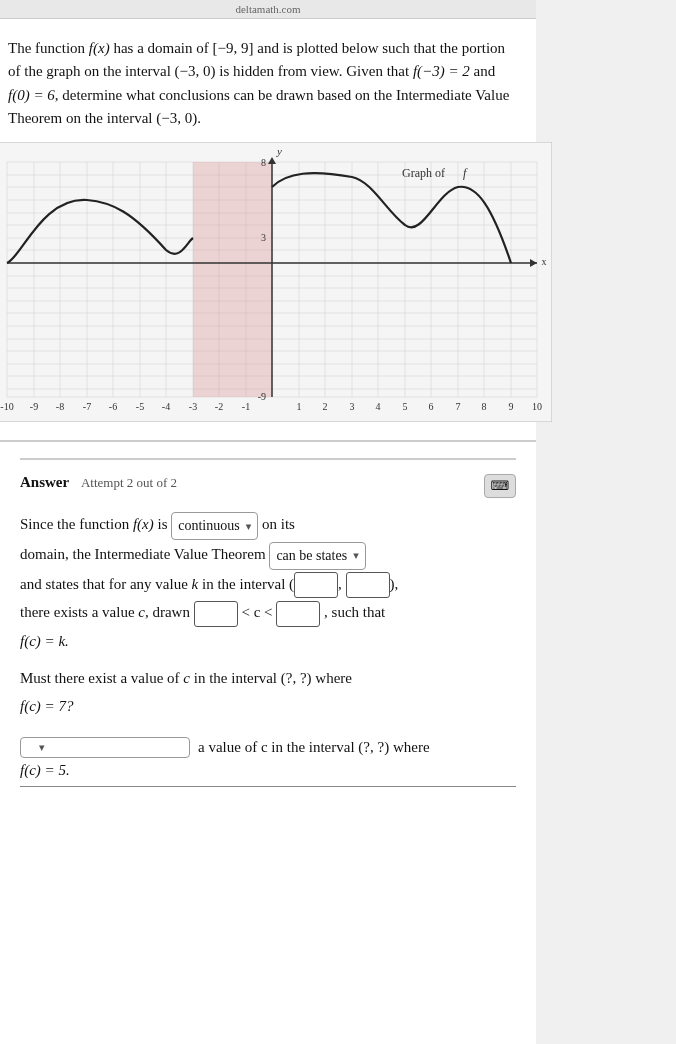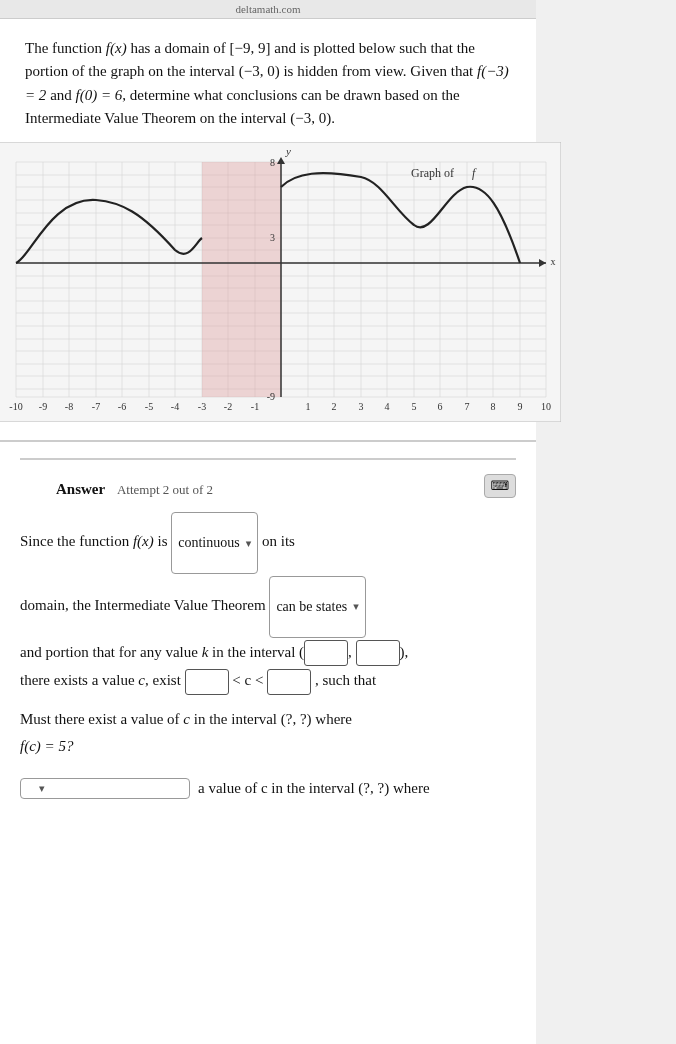--- a/index.html
+++ b/index.html
@@ -24,21 +24,21 @@
       background: #e8e8e8;
       text-align: center;
       font-size: 11px;
       color: #666;
       padding: 3px 0;
       border-bottom: 1px solid #ccc;
     }
     
     .problem-section {
       background: #fff;
-      padding: 18px 20px 14px 25px;
+      padding: 18px 20px 14px 8px;
       border-bottom: 2px solid #ccc;
     }
     .problem-text {
       font-size: 15px;
       line-height: 1.55;
       color: #111;
     }
     
     .graph-container {
       display: flex;
@@ -50,24 +50,23 @@
       position: relative;
     }
     
     .answer-section {
       background: #fff;
       padding: 16px 20px 20px 20px;
       flex: 1;
     }
     .answer-header {
       display: flex;
-      align-items: flex-end;
+      align-items: flex-start;
       justify-content: space-between;
       margin-bottom: 14px;
-      margin-left: 36px;
     }
     .answer-label {
       font-weight: bold;
       font-size: 15px;
     }
     .attempt-label {
       font-weight: normal;
       font-size: 13px;
       color: #555;
       margin-left: 8px;
@@ -89,21 +88,21 @@
       font-size: 15px;
       line-height: 1.7;
       color: #111;
       margin-bottom: 2px;
     }
     .answer-line .inline-select {
       display: inline-flex;
       align-items: center;
       border: 1.5px solid #999;
       border-radius: 4px;
-      padding: 18px 6px;
+      padding: 1px 6px;
       background: #fff;
       font-size: 14px;
       font-family: Georgia, serif;
       cursor: pointer;
       vertical-align: middle;
     }
     .answer-line .inline-select .chevron {
       margin-left: 6px;
       font-size: 11px;
       color: #555;
@@ -297,46 +296,52 @@
 
     <div class="answer-line">
       <span>domain, the Intermediate Value Theorem</span>
       <span class="inline-select">
         <span>can be states</span>
         <span class="chevron">▾</span>
       </span>
     </div>
 
     <div class="answer-line">
-      <span>and portion that for any value </span><span class="math">k</span><span> in the interval (</span><input class="inline-box" type="text" value="" style=""><span>, </span><input class="inline-box" type="text" value="" style=""><span>),</span>
-    </div>
-
-    <div class="answer-line">
-      <span>there exists a value </span><span class="math">c</span><span>, exist</span>
+      <span>and states that for any value </span><span class="math">k</span><span> in the interval (</span><input class="inline-box" type="text" value="" style=""><span>, </span><input class="inline-box" type="text" value="" style=""><span>),</span>
+    </div>
+
+    <div class="answer-line">
+      <span>there exists a value </span><span class="math">c</span><span>, drawn</span>
       <input class="inline-box" type="text" value="" style="">
       <span>&lt; c &lt;</span>
       <input class="inline-box" type="text" value="" style="">
       <span>, such that</span>
     </div>
 
+    <div class="answer-line">
+      <span class="math fc-eq">f(c) = k.</span>
+    </div>
 
     <div style="height:10px"></div>
 
     <div class="answer-line">
       <span>Must there exist a value of </span><span class="math">c</span><span> in the interval (?, ?) where</span>
     </div>
 
     <div class="answer-line">
-      <span class="math fc-eq">f(c) = 5?</span>
+      <span class="math fc-eq">f(c) = 7?</span>
     </div>
 
     <div style="height:10px"></div>
 
     <div class="big-select-row">
       <span class="big-select">
         <span></span>
         <span class="chevron">▾</span>
       </span>
       <span style="margin-left:8px;text-align:center;">a value of c in the interval (?, ?) where</span>
     </div>
 
+    <div class="answer-line bottom-underline">
+      <span class="math fc-eq">f(c) = 5.</span>
+    </div>
   </div>
 </div>
 
 </body></html>

